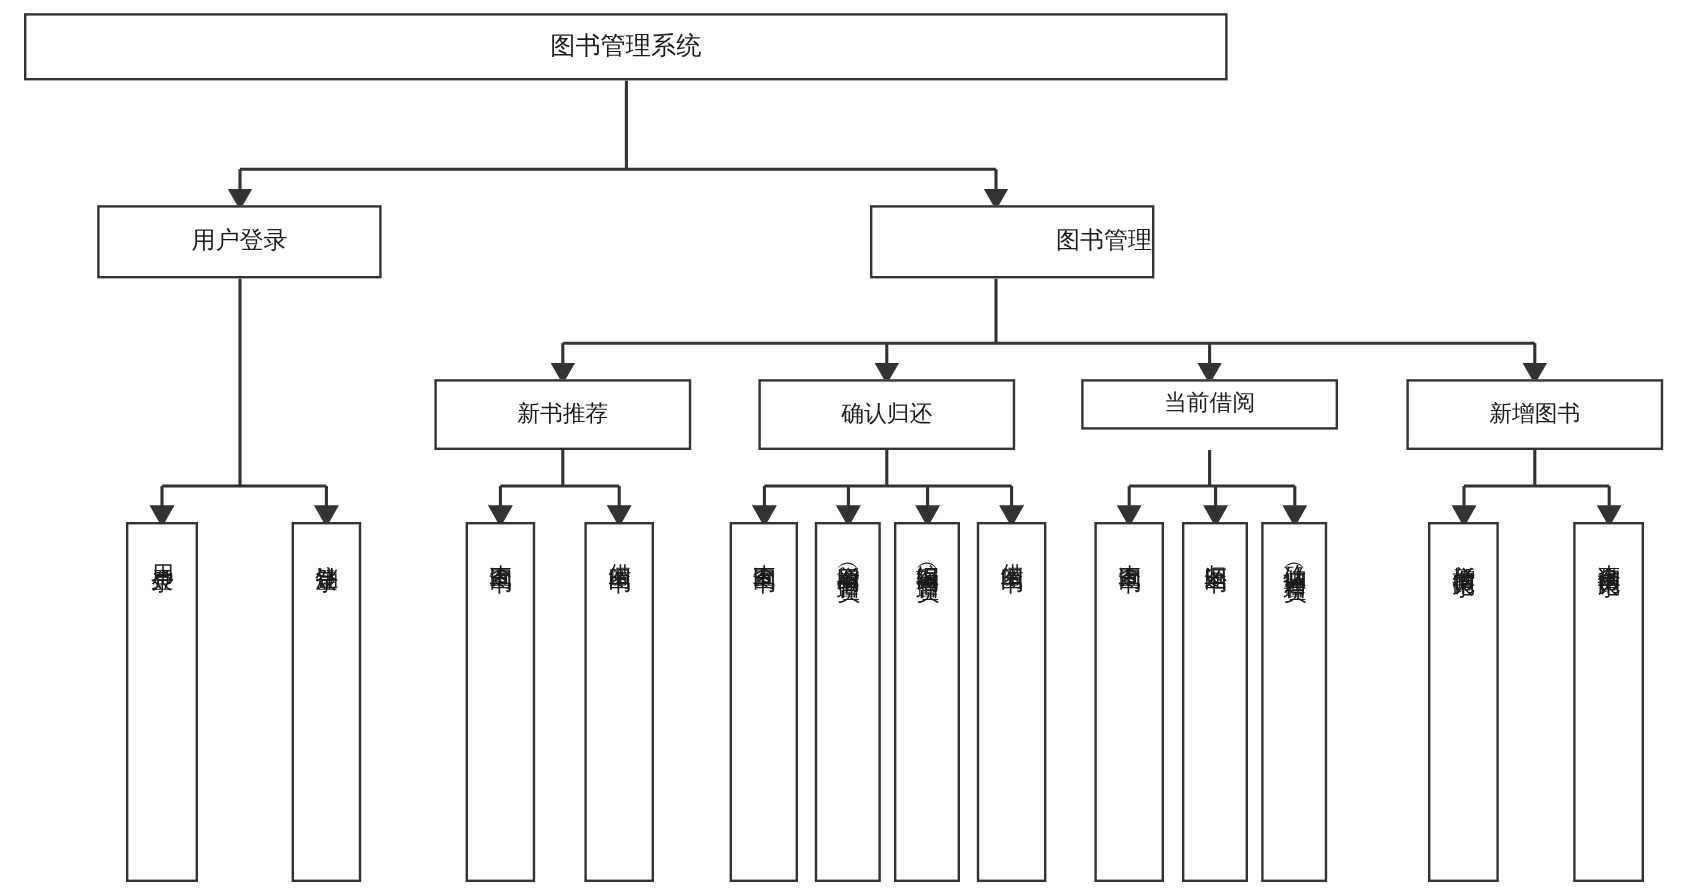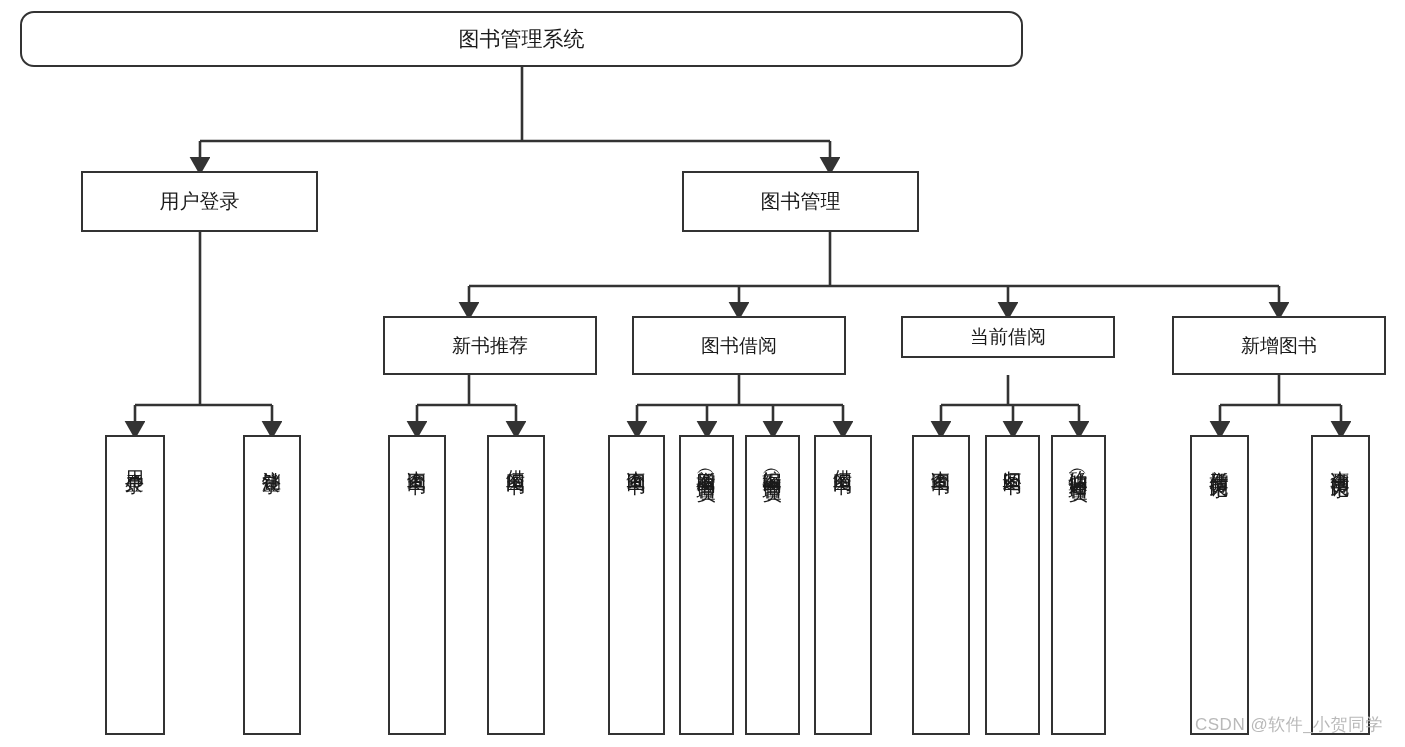--- a/index.html
+++ b/index.html
@@ -107,34 +107,34 @@
         <path d="M1013,405 L1013,425" marker-end="url(#arrow)"></path>
         <path d="M1079,405 L1079,425" marker-end="url(#arrow)"></path>
         <path d="M1279,375 L1279,405"></path>
         <path d="M1220,405 L1341,405"></path>
         <path d="M1220,405 L1220,425" marker-end="url(#arrow)"></path>
         <path d="M1341,405 L1341,425" marker-end="url(#arrow)"></path>
       </g>
   </svg>
 
   <div id="nodes-layer">
-      <div class="node level0" style="left: 20px; top: 11px; width: 1003px; height: 56px; border-radius: 14px;">
+      <div class="node level0" style="left: 20px; top: 11px; width: 1003px; height: 56px;">
         <span class="node-label">图书管理系统</span>
       </div>
       <div class="node level1" style="left: 81px; top: 171px; width: 237px; height: 61px;">
         <span class="node-label">用户登录</span>
       </div>
-      <div class="node level1" style="left: 682px; top: 171px; width: 237px; height: 61px;">
+      <div class="node level1" style="left: 725px; top: 171px; width: 237px; height: 61px; justify-content: flex-end;">
         <span class="node-label">图书管理</span>
       </div>
-      <div class="node level2" style="left: 362px; top: 316px; width: 214px; height: 59px; margin-left: 21px;">
+      <div class="node level2" style="left: 362px; top: 316px; width: 214px; height: 59px;">
         <span class="node-label">新书推荐</span>
       </div>
       <div class="node level2" style="left: 632px; top: 316px; width: 214px; height: 59px;">
-        <span class="node-label">图书借阅</span>
+        <span class="node-label">确认归还</span>
       </div>
       <div class="node level2" style="left: 901px; top: 316px; width: 214px; height: 42px;">
         <span class="node-label">当前借阅</span>
       </div>
       <div class="node level2" style="left: 1172px; top: 316px; width: 214px; height: 59px;">
         <span class="node-label">新增图书</span>
       </div>
     </div>
   <div id="leaves-layer">
       <div class="node leaf" style="left: 105px; top: 435px; width: 60px; height: 300px;">
@@ -171,15 +171,14 @@
         <span class="node-label">确认归还（管理员）</span>
       </div>
       <div class="node leaf" style="left: 1190px; top: 435px; width: 59px; height: 300px;">
         <span class="node-label">新增借阅记录</span>
       </div>
       <div class="node leaf" style="left: 1311px; top: 435px; width: 59px; height: 300px;">
         <span class="node-label">查询借阅记录</span>
       </div>
     </div>
 
-  <div class="watermark" style="left: 1195px; top: 713px;">CSDN @软件_小贺同学</div>
 
 </div>
 
 </body></html>

